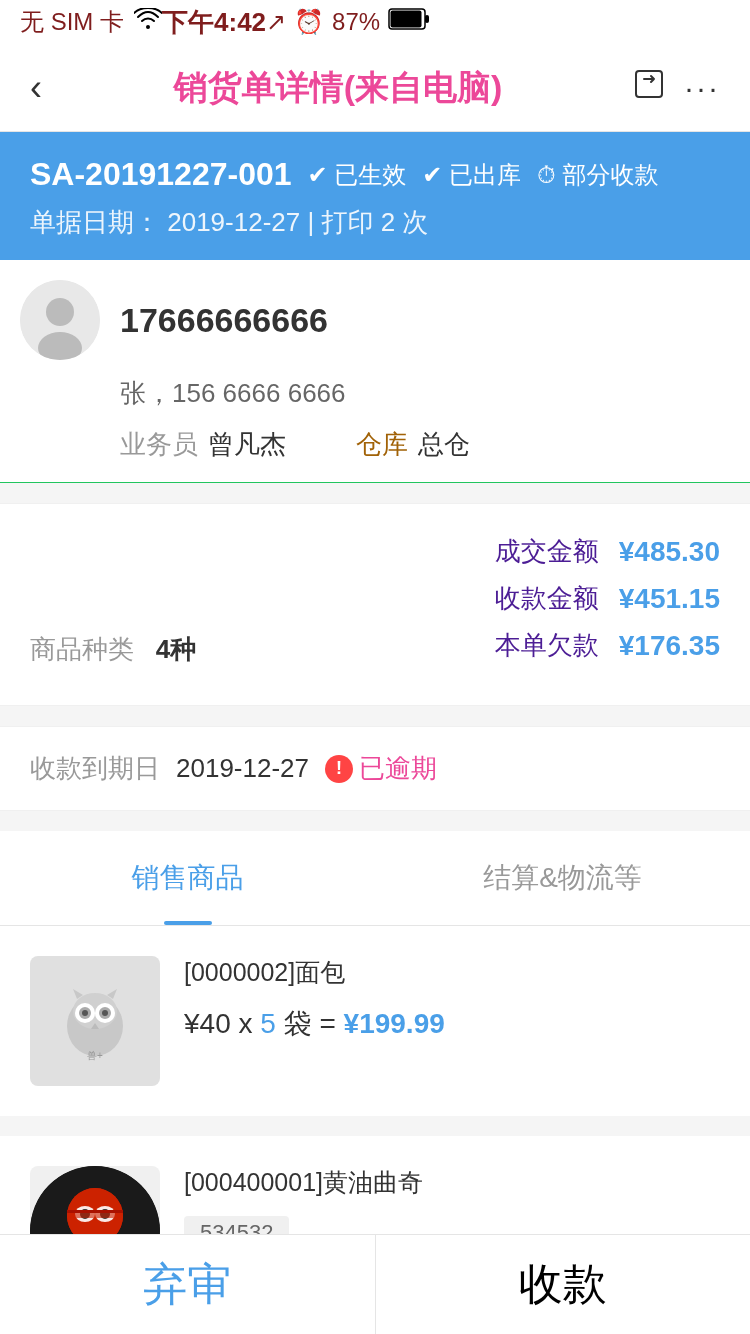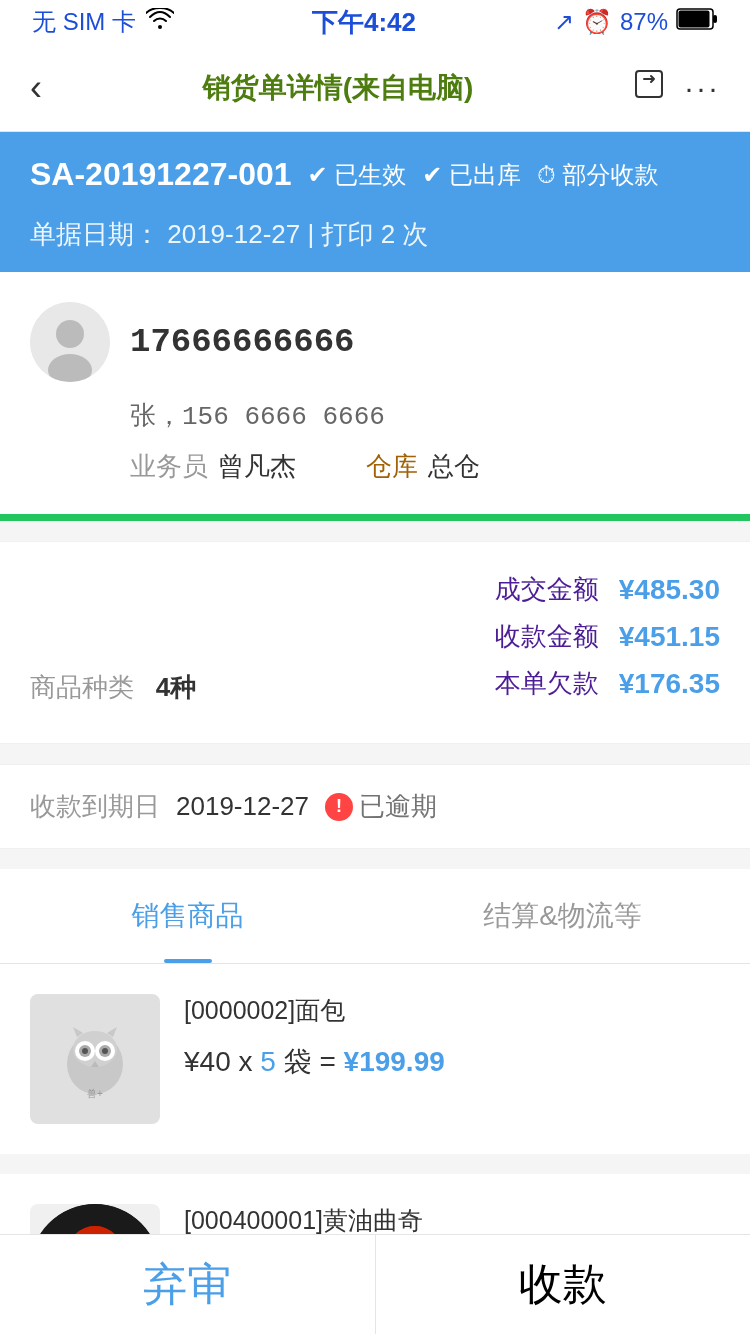--- a/index.html
+++ b/index.html
@@ -12,24 +12,23 @@
       font-size: 28px;
       color: #333;
     }
 
     
     .status-bar {
       height: 44px;
       background: #fff;
       display: flex;
       align-items: center;
-      justify-content: space-between;
-      padding: 0 32px;
+      padding: 0 20px;
       font-size: 24px;
-      color: #1d4ed8;
+      color: #7f1d1d;
     }
     .status-left { display: flex; align-items: center; gap: 10px; }
     .status-center { font-weight: 600; font-size: 26px; }
     .status-right { display: flex; align-items: center; gap: 8px; font-size: 24px; }
 
     
     .nav-bar {
       height: 88px;
       background: #fff;
       display: flex;
@@ -37,40 +36,40 @@
       justify-content: space-between;
       padding: 0 30px;
       border-bottom: 1px solid #e5e5e5;
     }
     .nav-back {
       font-size: 36px;
       color: #333;
       cursor: pointer;
     }
     .nav-title {
-      font-size: 28px;
+      font-size: 34px;
       font-weight: 600;
-      color: #4d7c0f;
+      color: #ec4899;
     }
     .nav-actions {
       display: flex;
       align-items: center;
       gap: 20px;
     }
 
     
     .order-header {
       background: #4a9fe8;
       padding: 24px 30px 20px;
     }
     .order-id-row {
       display: flex;
       align-items: center;
       gap: 16px;
-      margin-bottom: 24px;
+      margin-bottom: 12px;
     }
     .order-id {
       font-size: 32px;
       font-weight: 700;
       color: #fff;
     }
     .badge {
       display: flex;
       align-items: center;
       gap: 6px;
@@ -79,24 +78,23 @@
     }
     .order-meta {
       font-size: 26px;
       color: #fff;
       opacity: 0.9;
     }
 
     
     .customer-section {
       background: #fff;
-      padding: 30px;
+      padding: 20px;
       margin-bottom: 0;
-      border-bottom: 7px solid #22c55e;
-      font-family: Liberation Mono, monospace;
+      border-bottom: 1px solid #22c55e;
     }
     .customer-row {
       display: flex;
       align-items: center;
       gap: 20px;
       margin-bottom: 16px;
     }
     .avatar {
       width: 80px;
       height: 80px;
@@ -190,21 +188,21 @@
       height: 28px;
       background: #ff4444;
       border-radius: 50%;
       display: flex;
       align-items: center;
       justify-content: center;
       color: #fff;
       font-size: 18px;
       font-weight: 700;
     }
-    .overdue-text { color: #737373; font-size: 26px; }
+    .overdue-text { color: #ec4899; font-size: 26px; }
 
     
     .tabs-section {
       background: #fff;
       display: flex;
       margin-top: 20px;
       border-bottom: 1px solid #e5e5e5;
     }
     .tab {
       flex: 1;

